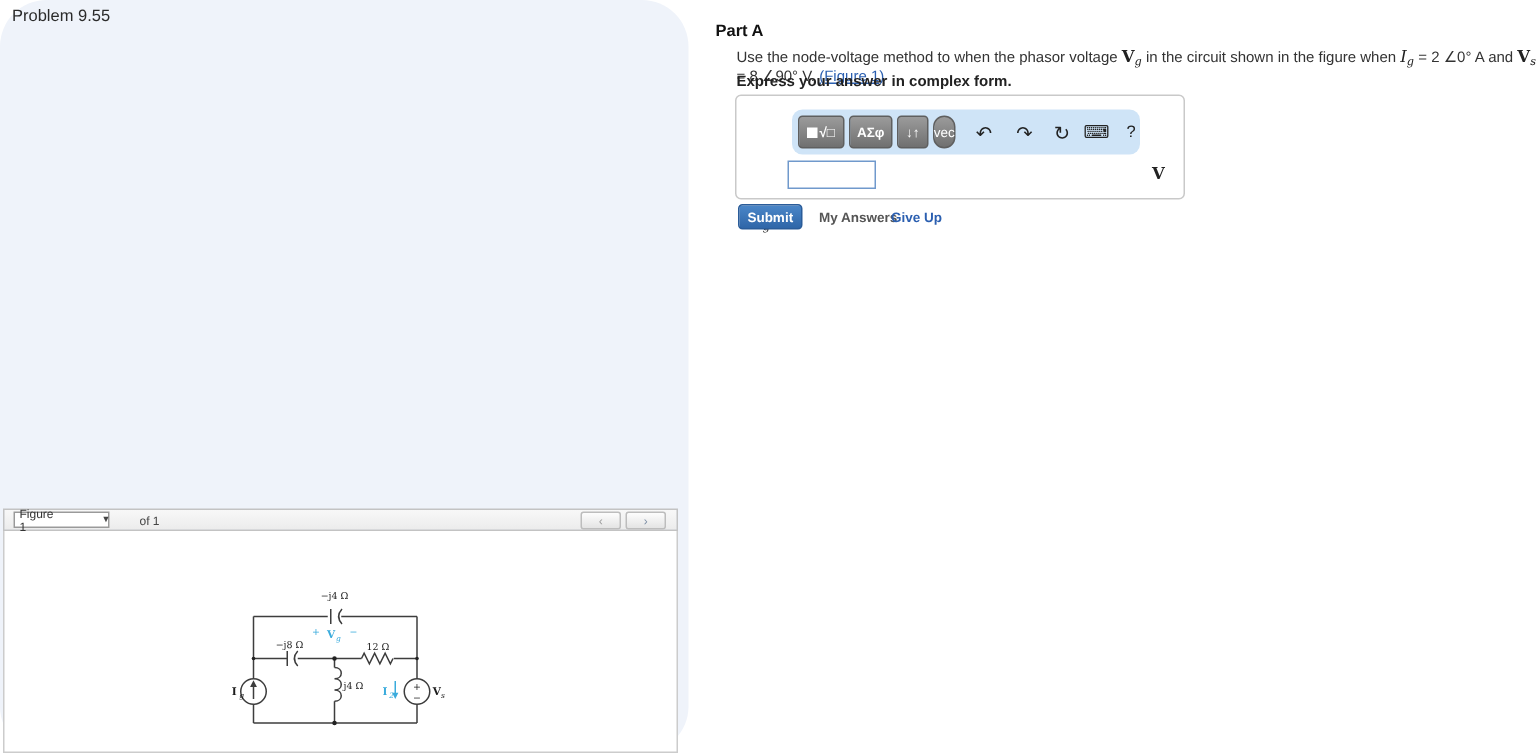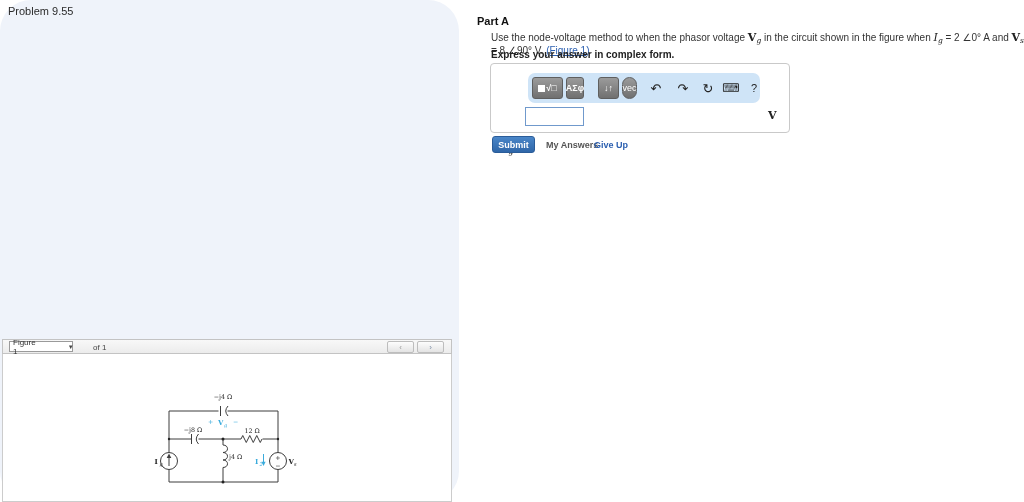--- a/index.html
+++ b/index.html
@@ -48,21 +48,21 @@
 
   
   #answer-box { position:absolute; left:490px; top:63px; width:300px; height:70px;
                 background:#fff; border:1px solid #c9c9c9; border-radius:4px; }
   #eq-toolbar { position:absolute; left:37px; top:9px; width:232px; height:30px;
                 background:#cfe4f7; border-radius:7px; }
   .tb-btn { position:absolute; top:4px; height:22px; border:1px solid #5f5f5f; border-radius:3px;
             background:linear-gradient(#9b9b9b,#707070); color:#fff; font-size:9px; font-weight:bold;
             display:flex; align-items:center; justify-content:center; cursor:pointer; }
   #btn-templates { left:4px;  width:31px; }
-  #btn-symbols   { left:38px; width:18px; }
+  #btn-symbols   { left:38px; width:29px; }
   #btn-updown    { left:70px; width:21px; }
   #btn-vec       { left:94px; width:15px; font-weight:normal;border-radius:10px; }
   #btn-templates .sq { width:7px; height:7px; background:#fff; display:inline-block; margin-right:1px; }
   .tb-ico { position:absolute; top:0; height:30px; width:20px; display:flex; align-items:center;
             justify-content:center; font-size:13px; color:#222; cursor:pointer; }
   #ico-undo { left:118px; } #ico-redo { left:145px; } #ico-reset { left:170px; }
   #ico-kbd  { left:193px; font-size:12px; } #ico-help { left:216px; font-size:11px; }
 
   #var-label { position:absolute; left:9px; top:50px;margin-top:24px; }
   #ans-input { position:absolute; left:34px; top:43px; width:59px; height:19px;

